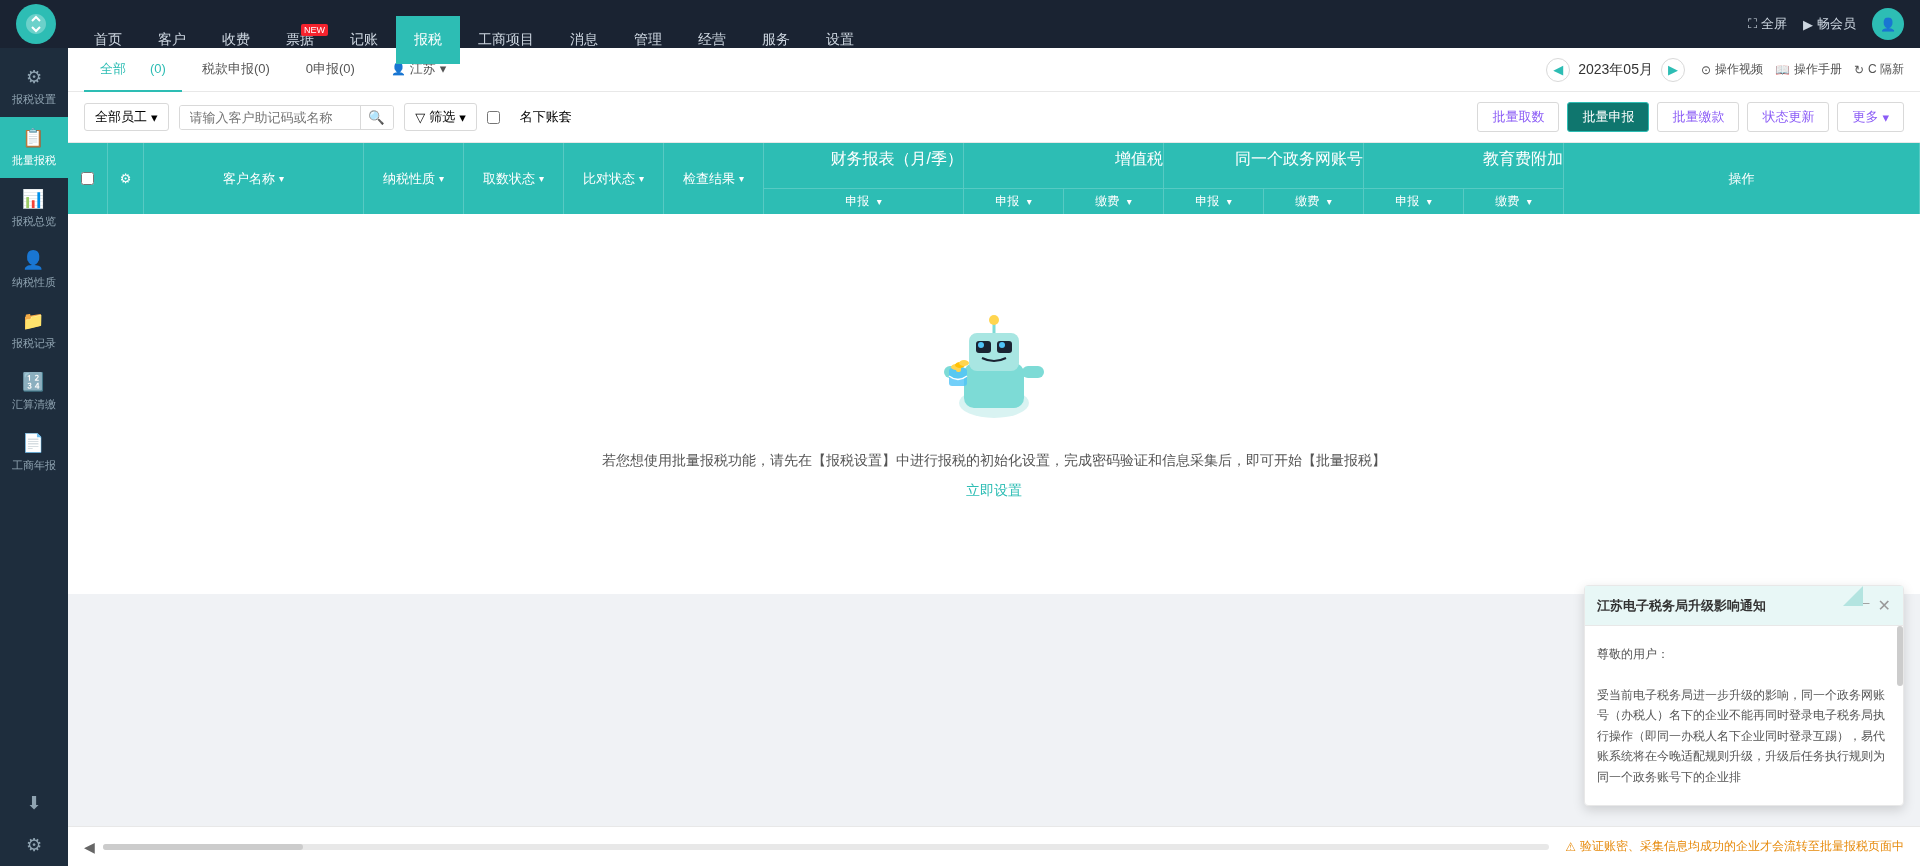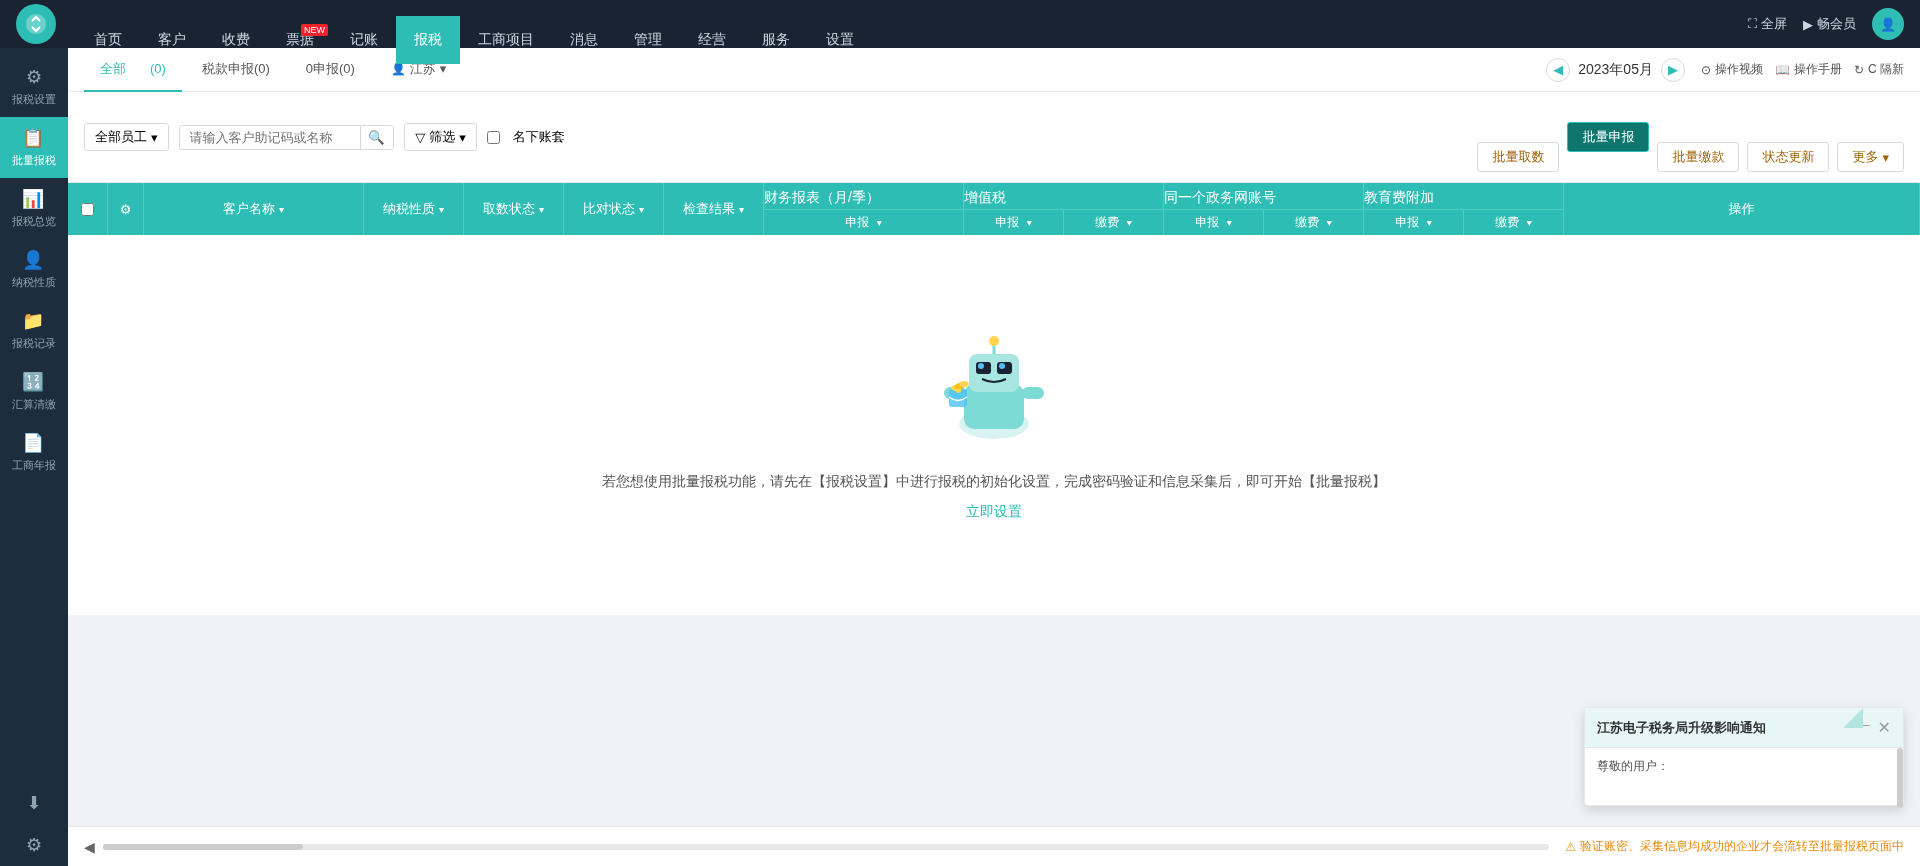--- a/index.html
+++ b/index.html
@@ -187,38 +187,38 @@
     .toolbar .filter-btn {
       display: flex; align-items: center; gap: 4px;
       border: 1px solid #d9d9d9;
       border-radius: 3px;
       padding: 4px 10px;
       cursor: pointer;
       background: #fff;
       font-size: 13px;
     }
     .toolbar .checkbox-label {
-      display: flex; align-items: center; gap: 9px;
+      display: flex; align-items: center; gap: 16px;
       font-size: 13px; cursor: pointer;
     }
     .toolbar .toolbar-right {
       margin-left: auto;
       display: flex; align-items: center; gap: 8px;
     }
     .btn {
       padding: 5px 14px;
       border-radius: 3px;
       cursor: pointer;
       font-size: 13px;
       border: 1px solid #d9d9d9;
       background: #fff;
       color: #333;
     }
     .btn-primary { background: #0f766e; color: #fff; border-color: #2dbdb4; }
-    .btn-outline { background: #fff; color: #a16207; border: 1px solid #d9d9d9; margin-top: 40px; }
+    .btn-outline { background: #fff; color: #8b5cf6; border: 1px solid #d9d9d9; }
     .btn-more { display: flex; align-items: center; gap: 4px; }
 
     
     .table-container {
       background: #fff;
       margin: 0;
     }
     .th {
       padding: 8px 10px;
       display: flex; align-items: center; justify-content: center;
@@ -247,23 +247,23 @@
     .th-sub {
       flex: 1;
       padding: 4px;
       text-align: center;
       border-right: 1px solid rgba(255,255,255,0.2);
       font-size: 12px;
     }
     .th-sub:last-child { border-right: none; }
 
     .th-group-label {
-      padding: 6px 0 2px;
-      text-align: left;
-      font-size: 14px;
+      padding: 6px 0 18px;
+      text-align: right;
+      font-size: 16px;
       border-bottom: 1px solid rgba(255,255,255,0.2);
       width: 100%;
     }
 
     .table-row-header-top {
       display: flex;
       background: #2dbdb4;
       color: #fff;
       font-size: 13px;
       min-height: 36px;
@@ -336,21 +336,21 @@
       z-index: 200;
     }
     .notif-header {
       background: #e8f7f6;
       padding: 10px 12px;
       display: flex; align-items: center; justify-content: space-between;
       border-bottom: 1px solid #e8e8e8;
     }
     .notif-title { font-size: 13px; color: #333; font-weight: bold; }
     .notif-close { cursor: pointer; color: #999; font-size: 16px; }
-    .notif-body { padding: 8px 12px; color: #555; line-height: 1.7; font-size: 12px; }
+    .notif-body { padding: 18px 12px; color: #555; line-height: 1.7; font-size: 12px; }
     .notif-scrollbar {
       position: absolute; right: 0; top: 0; bottom: 0;
       width: 6px;
     }
     .notif-scrollbar-thumb {
       width: 6px; height: 60px;
       background: #ccc; border-radius: 3px;
       position: absolute; top: 40px;
     }
 
@@ -657,17 +657,18 @@
   <div class="notif-header">
     <span class="notif-title">江苏电子税务局升级影响通知</span>
     <div style="display:flex; gap:8px;">
       <span style="cursor:pointer;color:#999;">—</span>
       <span class="notif-close">✕</span>
     </div>
   </div>
   <div class="notif-body">
     <p>尊敬的用户：</p>
     <br>
+    <p>受当前电子税务局进一步升级的影响，同一个政务网账号（办税人）名下的企业不能再同时登录电子税务局执行操作（即同一办税人名下企业同时登录互踢），易代账系统将在今晚适配规则升级，升级后任务执行规则为同一个政务账号下的企业排</p>
   </div>
   <div class="notif-scrollbar">
     <div class="notif-scrollbar-thumb"></div>
   </div>
 </div>
 
 </body></html>

